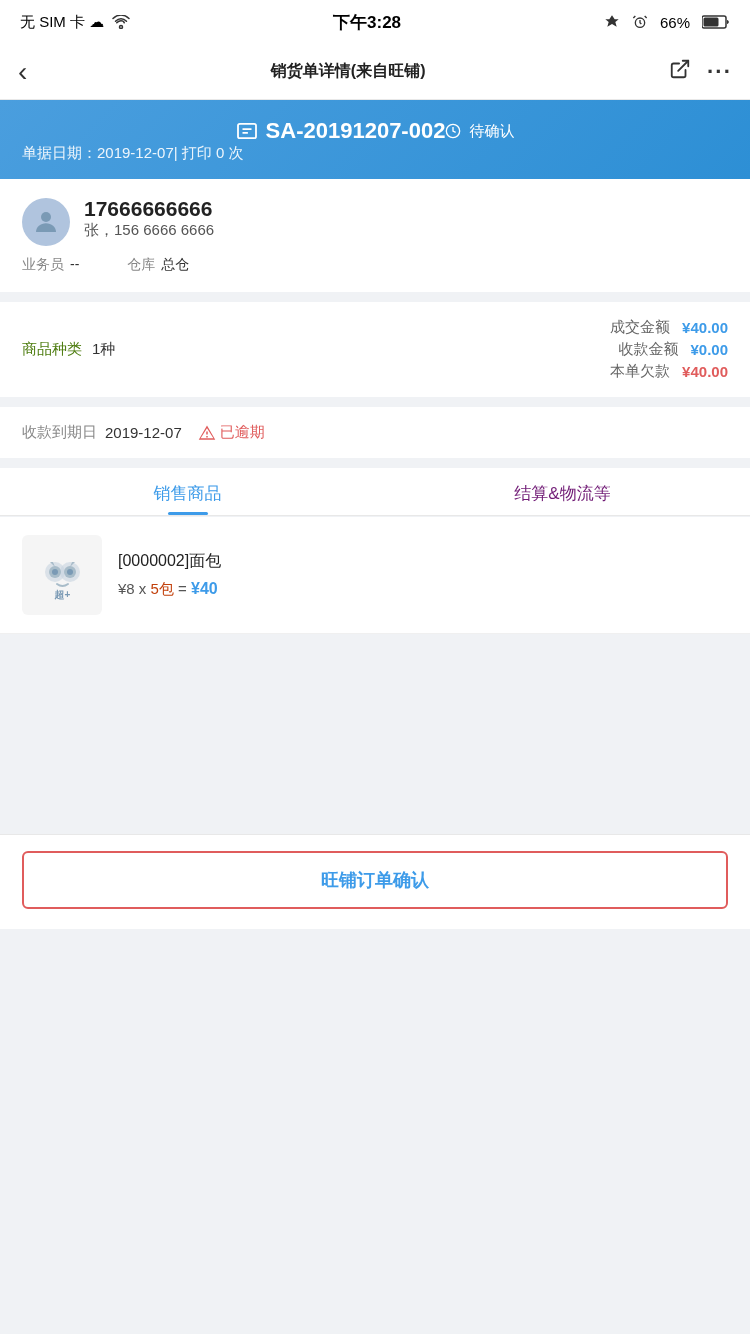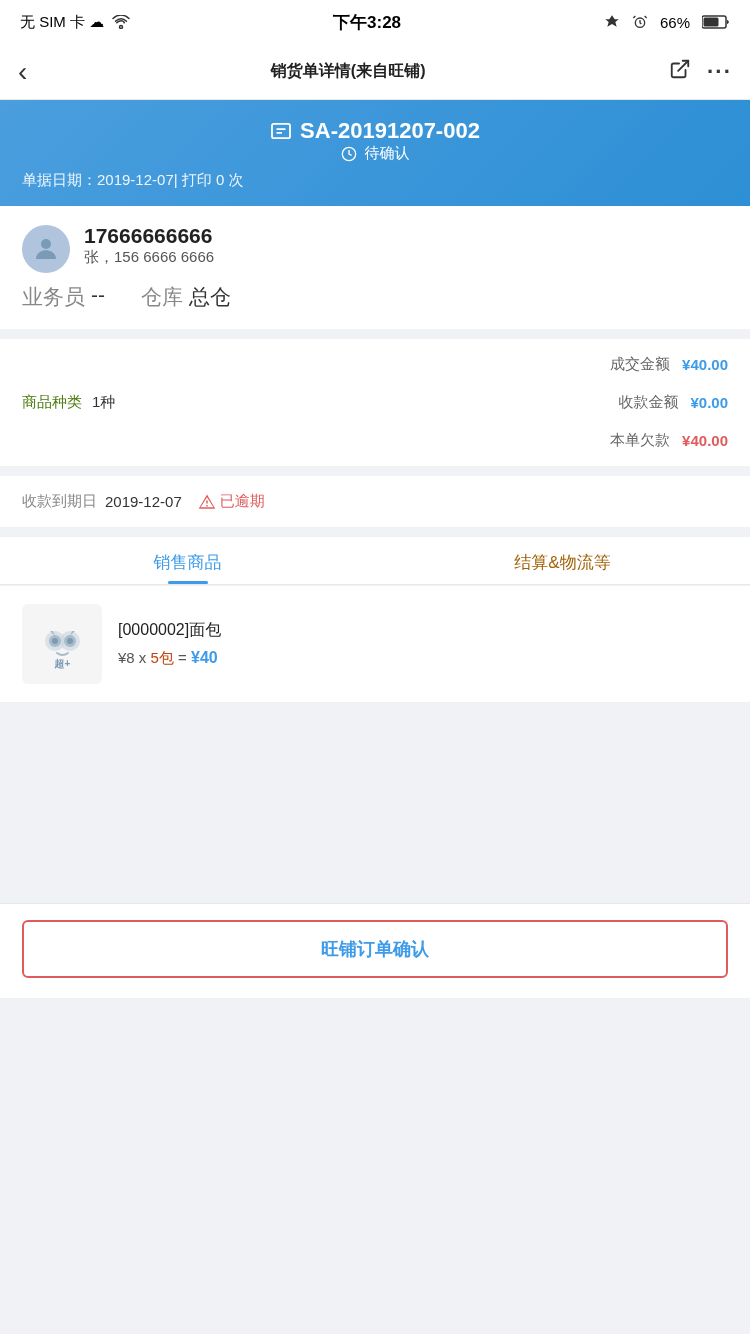--- a/index.html
+++ b/index.html
@@ -46,24 +46,22 @@
     .nav-icon { font-size: 22px; color: #333; cursor: pointer; }
 
     
     .order-header {
       background: linear-gradient(135deg, #4a9ede 0%, #2d8fd5 100%);
       padding: 18px 22px 16px;
       margin-bottom: 0;
     }
     .order-header-top {
       display: flex;
-      justify-content: space-between;
-      align-items: center;
-      margin-bottom: 8px;
-      flex-direction: column;
+      justify-content: center;
+      align-items: center;
     }
     .order-id {
       font-size: 22px;
       font-weight: 700;
       color: #fff;
       display: flex;
       align-items: center;
       gap: 8px;
     }
     .order-status {
@@ -107,22 +105,22 @@
       font-weight: 600;
       color: #222;
     }
     .customer-name {
       font-size: 15px;
       color: #555;
       margin-bottom: 6px;
     }
     .customer-meta {
       display: flex;
-      gap: 36px;
-      font-size: 21px;
+      gap: 48px;
+      font-size: 14px;
       color: #555;
     }
     .meta-item { display: flex; gap: 6px; }
     .meta-label { color: #888; }
     .meta-value { color: #333; }
 
     
     .stats-card {
       background: #fff;
       padding: 16px 22px 16px;
@@ -136,21 +134,21 @@
       align-items: center;
       gap: 10px;
       font-size: 15px;
       color: #555;
     }
     .stats-label { color: #4d7c0f; }
     .stats-value { color: #333; font-weight: 500; text-align: center; }
     .stats-right {
       display: flex;
       flex-direction: column;
-      gap: 19px;
+      gap: 3px;
       align-items: flex-end;
     }
     .stats-row {
       display: flex;
       gap: 12px;
       font-size: 15px;
       align-items: center;
     }
     .stats-row-label { color: #666; }
     .amount-blue { color: #3d9be9; font-weight: 600; }
@@ -180,21 +178,21 @@
     .tabs-container {
       background: #fff;
       display: flex;
       border-bottom: 1px solid #e8e8e8;
     }
     .tab {
       flex: 1;
       text-align: center;
       padding: 14px 0 10px;
       font-size: 17px;
-      color: #a16207;
+      color: #701a75;
       cursor: pointer;
       position: relative;
     }
     .tab.active {
       color: #3d9be9;
     }
     .tab.active::after {
       content: '';
       position: absolute;
       bottom: 0;

